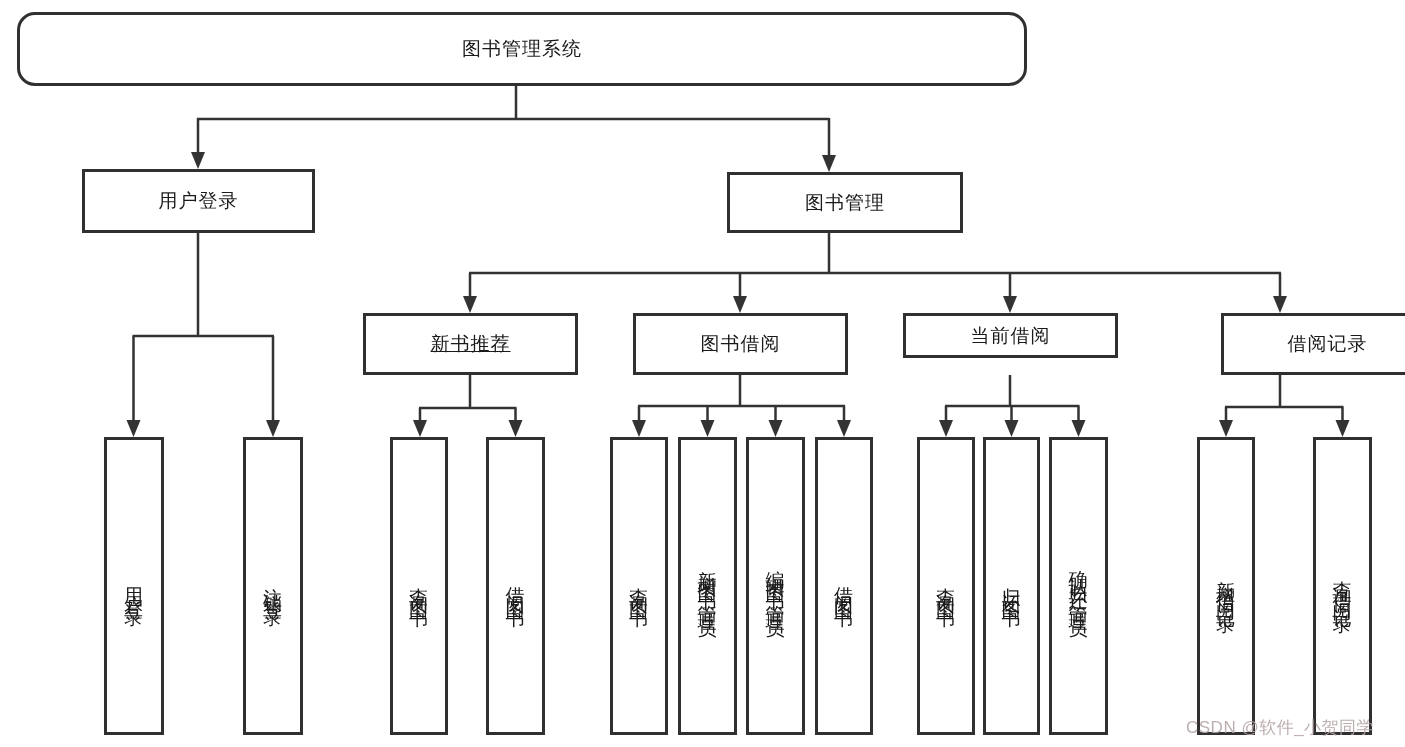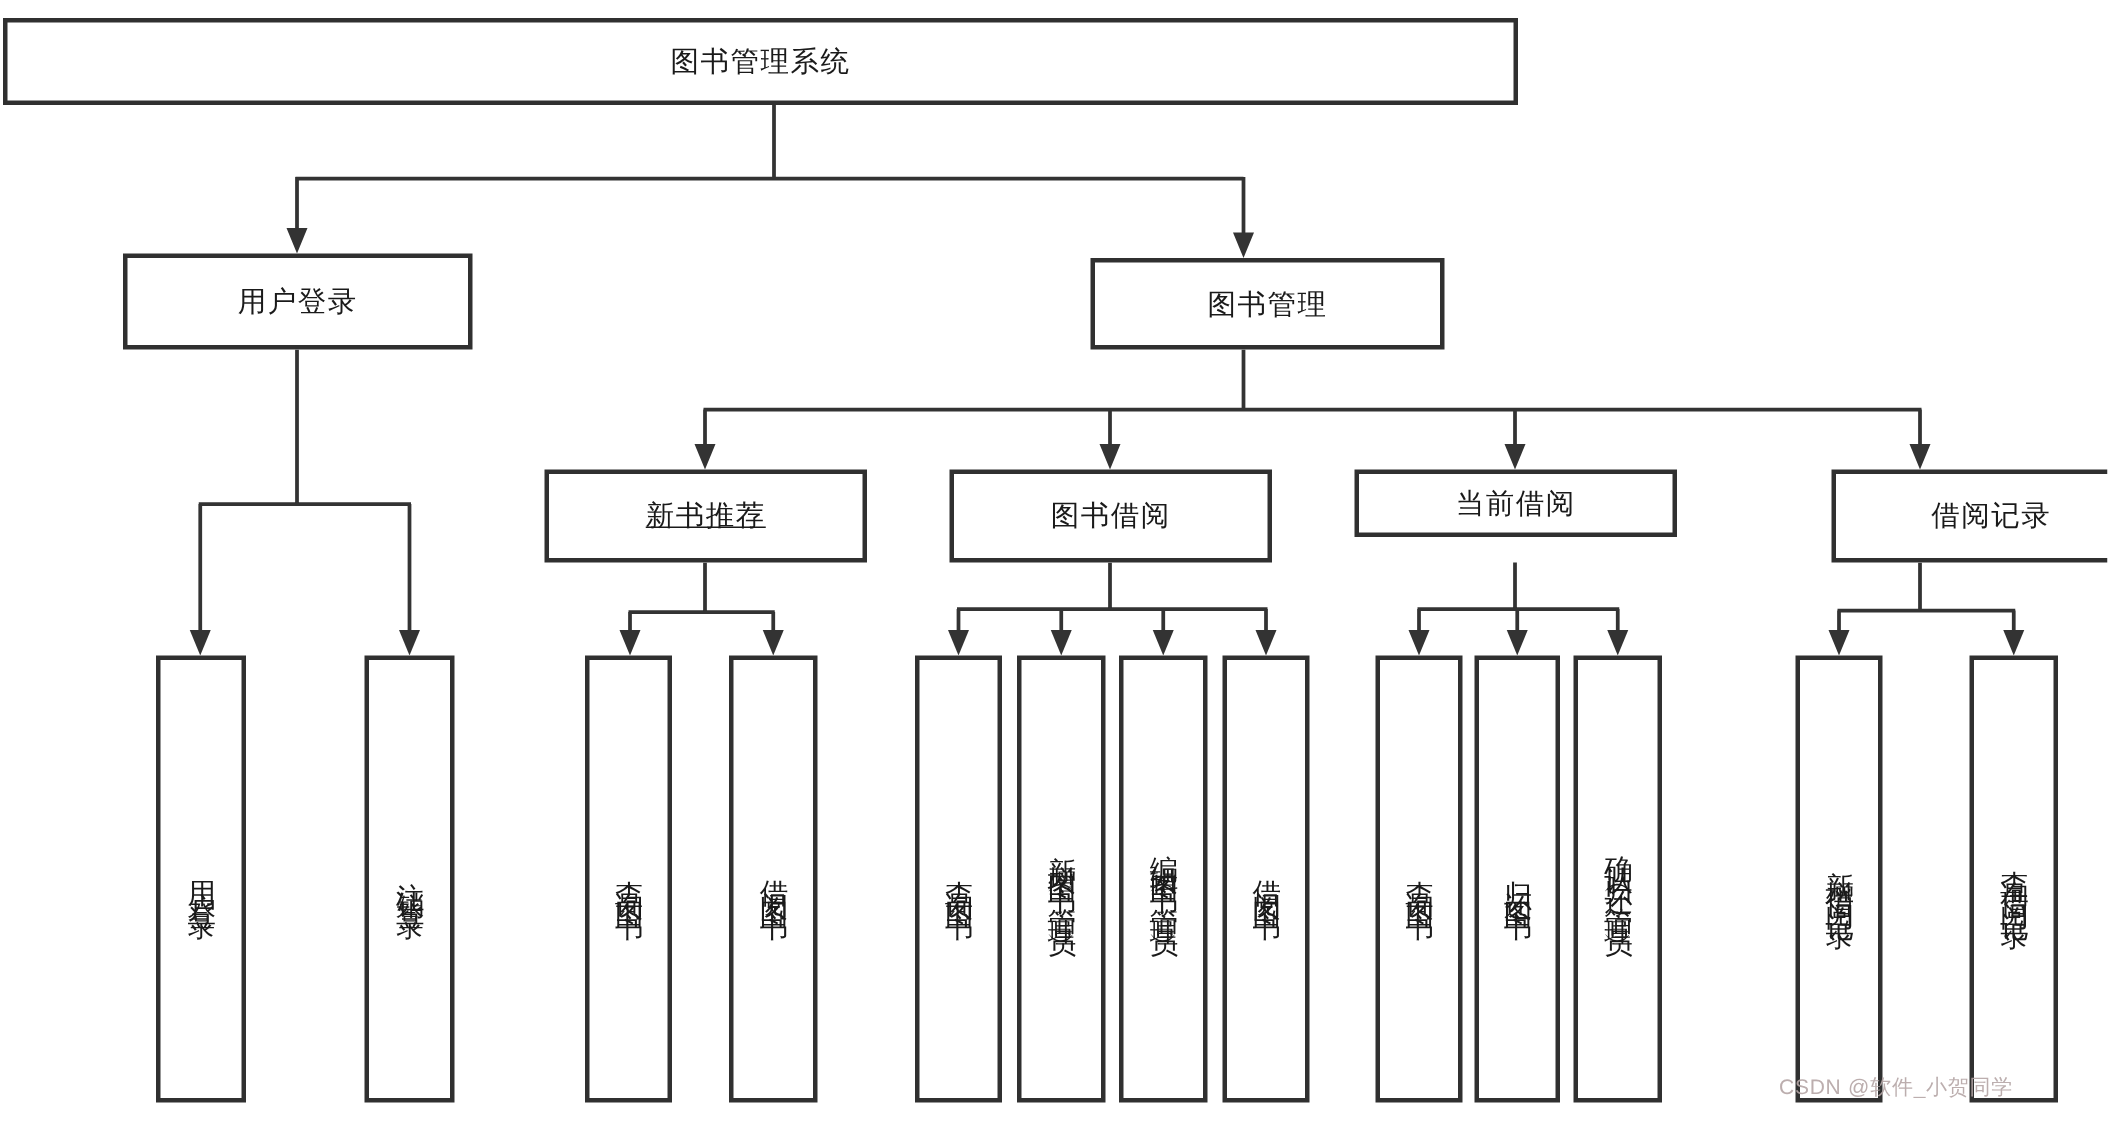--- a/index.html
+++ b/index.html
@@ -49,21 +49,21 @@
   .leaf span {
     writing-mode: vertical-rl;
     text-orientation: mixed;
     font-size: 19px;
     letter-spacing: 7px;
     color: #1a1a1a;
     white-space: nowrap;
     line-height: 1;
   }
   
-  .n-root          { left: 2px;   top: 12px;  width: 1010px; height: 58px; }
+  .n-root          { left: 17px;   top: 12px;  width: 1010px; height: 74px; border-radius: 18px; }
   .n-user-login    { left: 82px;   top: 169px; width: 233px;  height: 64px; }
   .n-book-mgmt     { left: 711px;  top: 172px; width: 236px;  height: 61px; margin-left: 16px; }
   .n-new-book      { left: 363px;  top: 313px; width: 215px;  height: 62px; text-decoration: underline; }
   .n-book-borrow   { left: 633px;  top: 313px; width: 215px;  height: 62px; text-align: right; }
   .n-current-borrow{ left: 903px;  top: 313px; width: 215px;  height: 45px; justify-content: center; }
   .n-borrow-record { left: 1205px; top: 313px; width: 213px;  height: 62px; margin-left: 16px; }
   
   .l-u1 { left: 104px;  width: 60px; }
   .l-u2 { left: 243px;  width: 60px; }
   .l-n1 { left: 390px;  width: 58px; }
@@ -74,21 +74,21 @@
   .l-b4 { left: 815px;  width: 58px; }
   .l-c1 { left: 917px;  width: 58px; }
   .l-c2 { left: 983px;  width: 57px; }
   .l-c3 { left: 1049px; width: 59px; }
   .l-r1 { left: 1197px; width: 58px; }
   .l-r2 { left: 1313px; width: 59px; }
   #watermark {
     position: absolute;
     left: 1186px;
     top: 716px;
-    font-size: 14px;
+    font-size: 17px;
     color: #b5a6a6;
     opacity: 0.9;
     letter-spacing: 0.5px;
     white-space: nowrap;
     z-index: 3;
   }
 </style>
 </head>
 <body>
 

